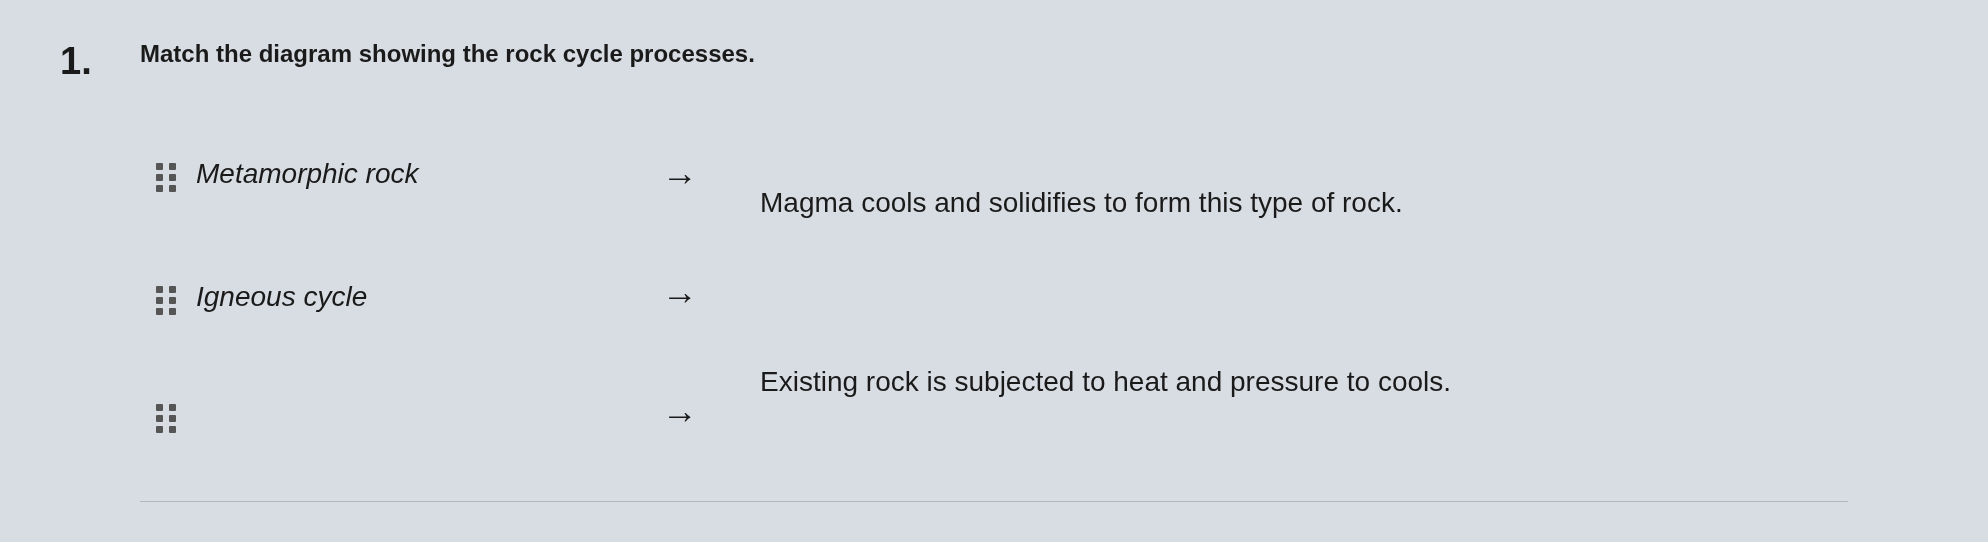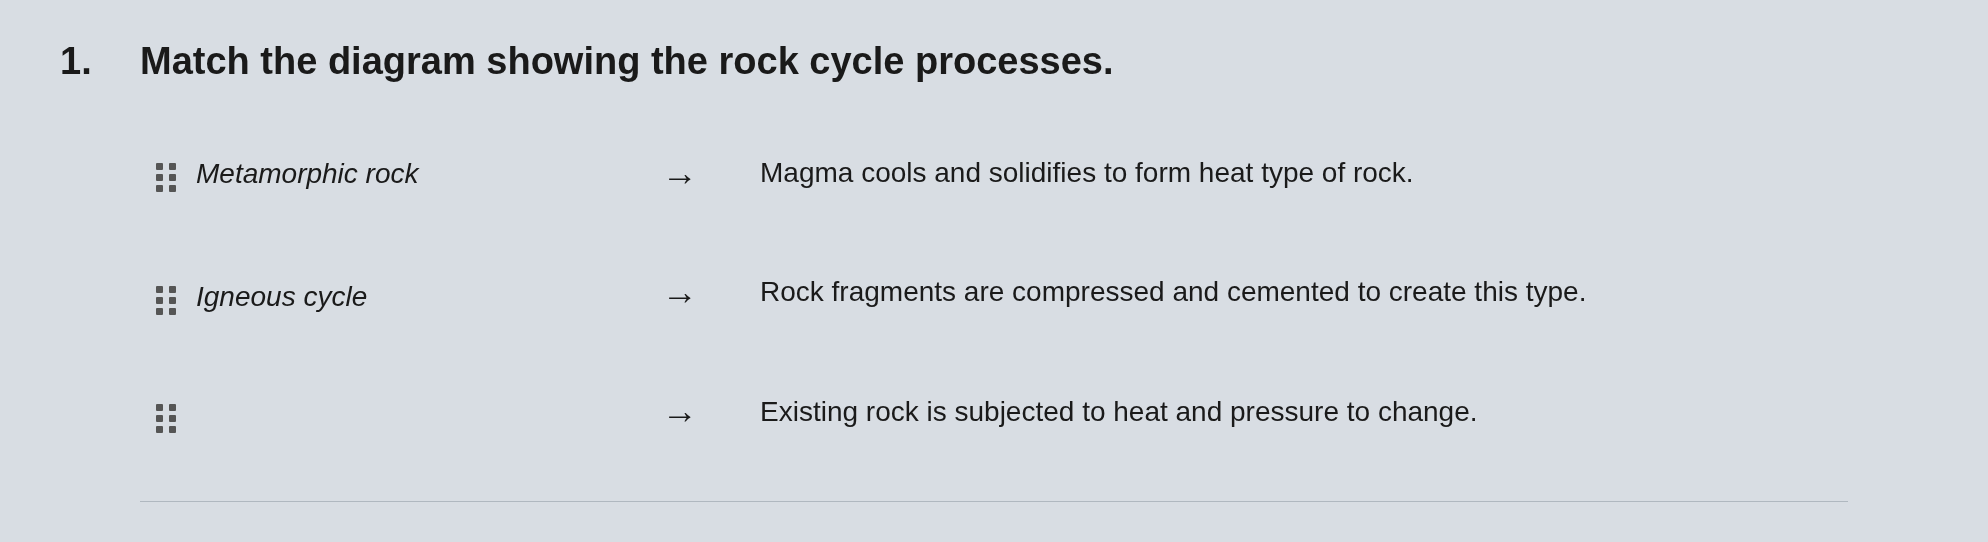--- a/index.html
+++ b/index.html
@@ -32,21 +32,21 @@
     }
 
     .question-number {
       font-size: 38px;
       font-weight: bold;
       color: #1a1a1a;
       min-width: 50px;
     }
 
     .question-text {
-      font-size: 38px;
+      font-size: 24px;
       font-weight: bold;
       color: #1a1a1a;
     }
 
     .matching-area {
       display: flex;
       flex-direction: row;
       align-items: stretch;
       margin-left: 80px;
       gap: 0;
@@ -179,20 +179,19 @@
       </div>
     </div>
 
     <div class="center-arrows">
       <div class="arrow-symbol">→</div>
       <div class="arrow-symbol">→</div>
       <div class="arrow-symbol">→</div>
     </div>
 
     <div class="right-descriptions">
-      <div class="description-item">Magma cools and solidifies to form heat type of rock.</div>
-      <div class="description-item">Rock fragments are compressed and cemented to create this type.</div>
-      <div class="description-item">Existing rock is subjected to heat and pressure to change.</div>
+      <div class="description-item">Magma cools and solidifies to form this type of rock.</div>
+      <div class="description-item">Existing rock is subjected to heat and pressure to cools.</div>
     </div>
   </div>
 
   <hr class="divider">
 </div>
 
 </body></html>

